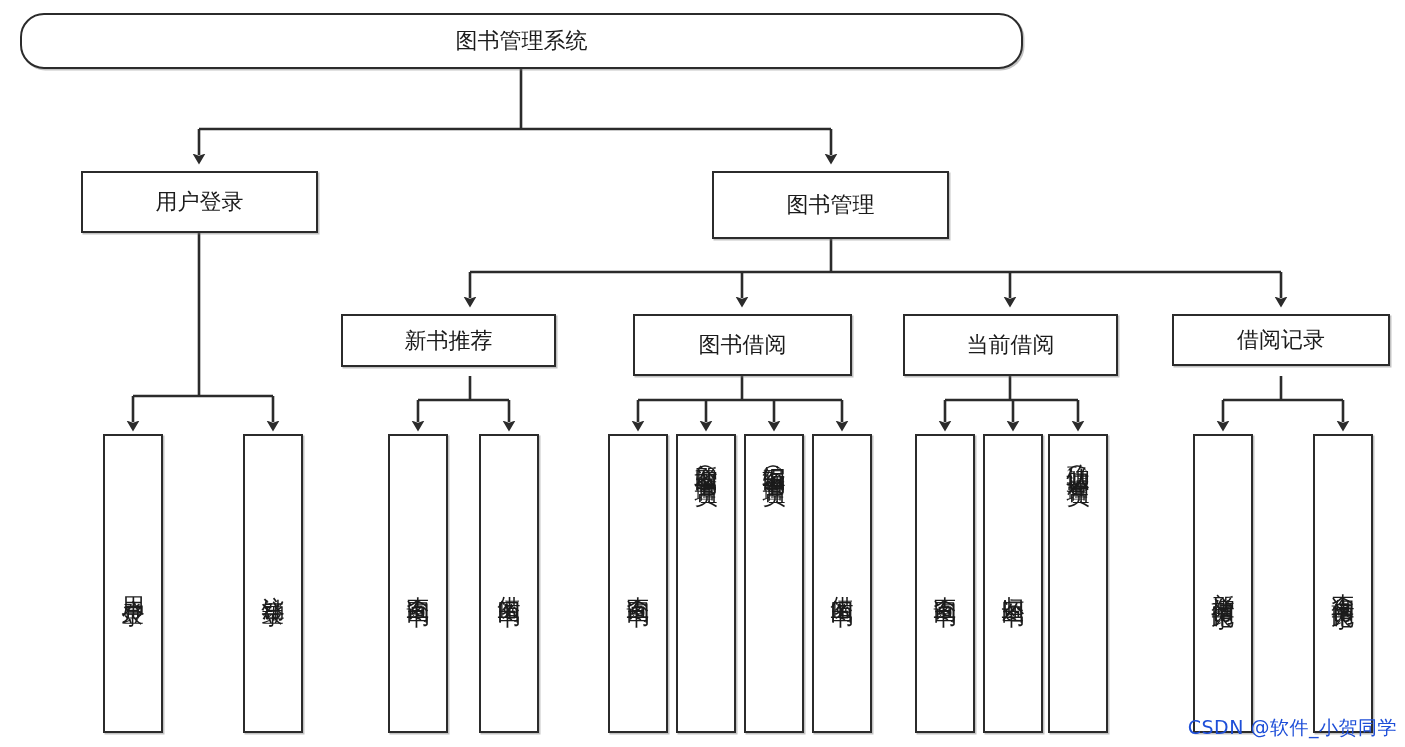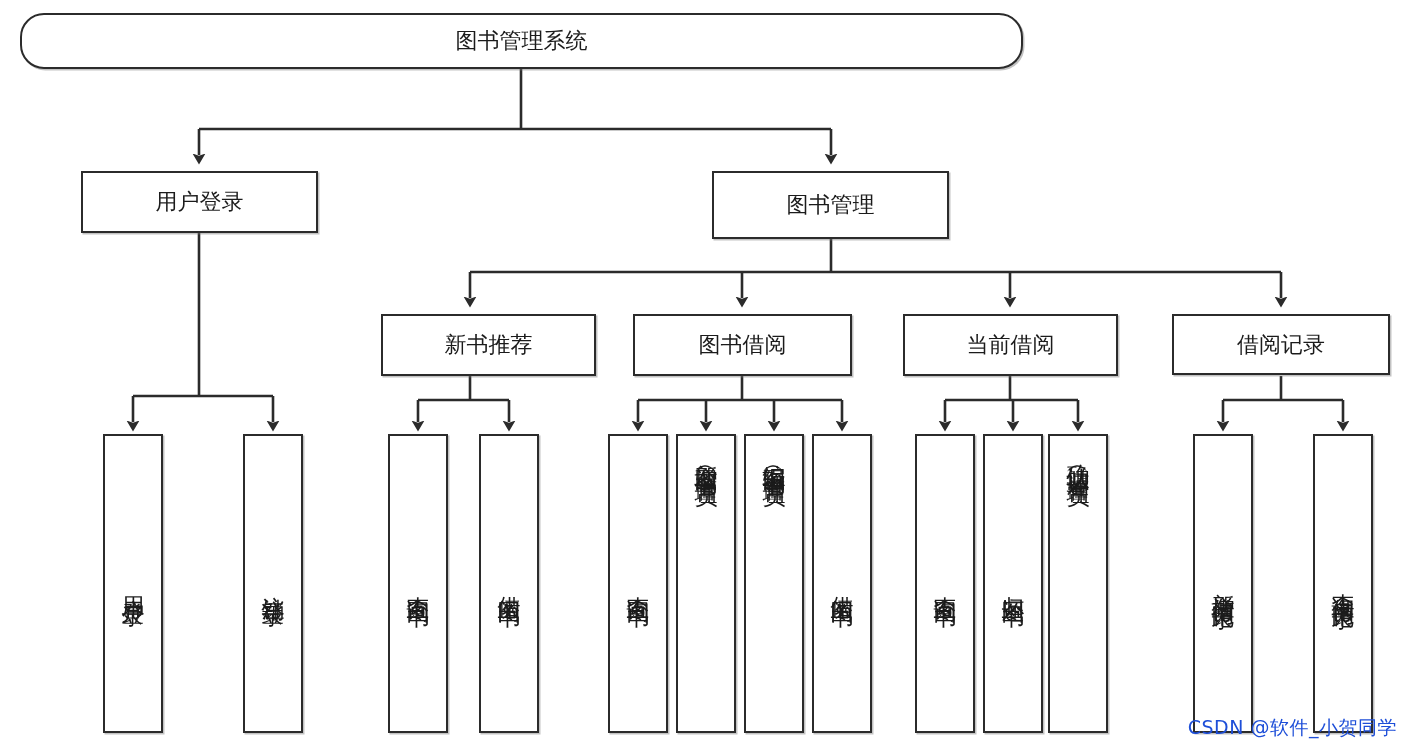--- a/index.html
+++ b/index.html
@@ -144,33 +144,33 @@
   </div>
 
   <div class="node horizontal" style="left:81px; top:171px; width:237px; height:62px;">
     <span class="node-label">用户登录</span>
   </div>
 
   <div class="node horizontal" style="left:712px; top:171px; width:237px; height:68px;">
     <span class="node-label">图书管理</span>
   </div>
 
-  <div class="node horizontal" style="left:381px; top:314px; width:215px; height:62px;font-family:Liberation Serif, serif;">
+  <div class="node horizontal" style="left:341px; top:314px; width:215px; height:53px;font-family:Liberation Serif, serif;">
     <span class="node-label">新书推荐</span>
   </div>
 
   <div class="node horizontal" style="left:633px; top:314px; width:219px; height:62px;">
     <span class="node-label">图书借阅</span>
   </div>
 
   <div class="node horizontal" style="left:903px; top:314px; width:215px; height:62px;">
     <span class="node-label">当前借阅</span>
   </div>
 
-  <div class="node horizontal" style="left:1172px; top:314px; width:218px; height:61px;">
+  <div class="node horizontal" style="left:1172px; top:314px; width:218px; height:52px;">
     <span class="node-label">借阅记录</span>
   </div>
 
   <div class="node vertical centered" style="left:103px; top:434px; width:60px; height:299px;">
     <span class="node-label">用户登录</span>
   </div>
 
   <div class="node vertical centered" style="left:243px; top:434px; width:60px; height:299px;">
     <span class="node-label">注销登录</span>
   </div>

